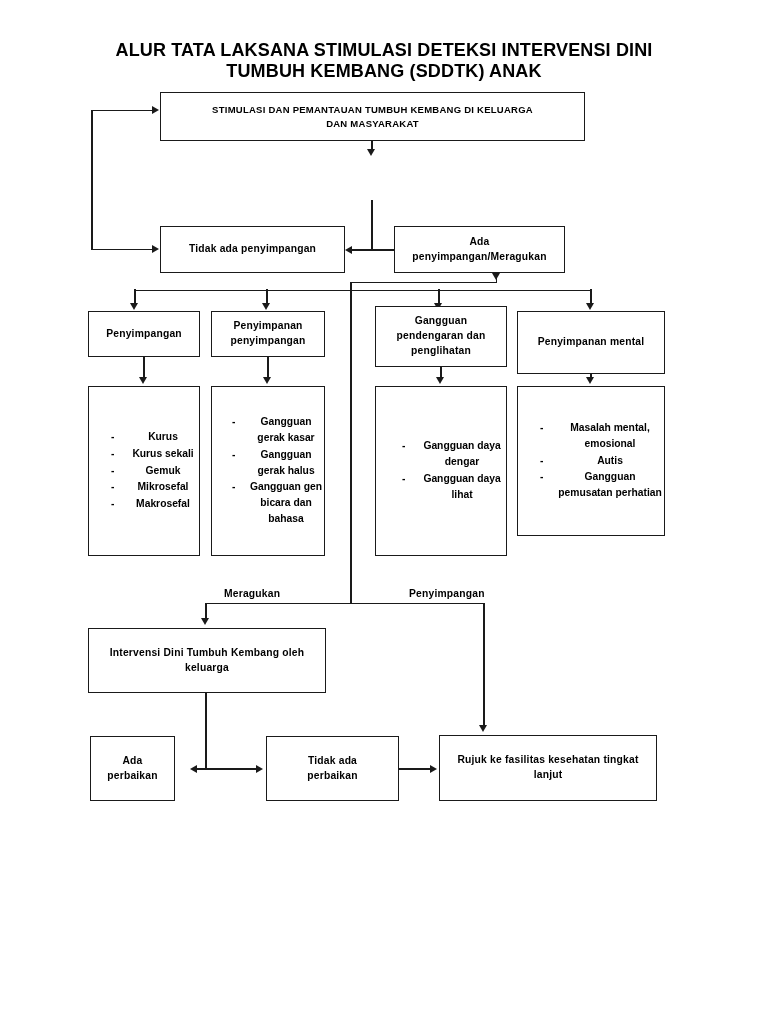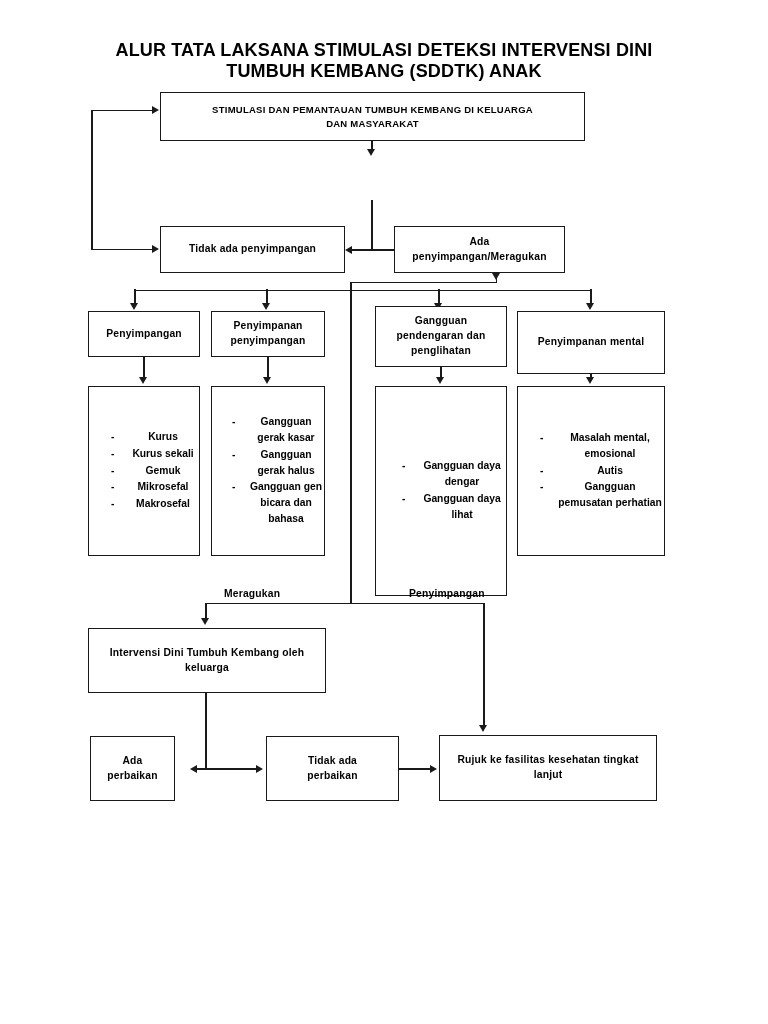--- a/index.html
+++ b/index.html
@@ -224,28 +224,28 @@
   </div>
 
   <div class="listbox pad-b" style="left:211px; top:386px; width:114px; height:170px;">
     <ul>
       <li>Gangguan gerak kasar</li>
       <li>Gangguan gerak halus</li>
       <li>Gangguan gen bicara dan bahasa</li>
     </ul>
   </div>
 
-  <div class="listbox pad-b" style="left:375px; top:386px; width:132px; height:210px;padding-left:6px;">
+  <div class="listbox pad-b" style="left:375px; top:386px; width:132px; height:170px;padding-left:6px;">
     <ul>
       <li>Gangguan daya dengar</li>
       <li>Gangguan daya lihat</li>
     </ul>
   </div>
 
-  <div class="listbox pad-a" style="left:517px; top:386px; width:148px; height:170px;">
+  <div class="listbox pad-a" style="left:517px; top:386px; width:148px; height:150px;">
     <ul>
       <li>Masalah mental, emosional</li>
       <li>Autis</li>
       <li>Gangguan pemusatan perhatian</li>
     </ul>
   </div>
 
   <div class="edge-label" style="left:224px; top:588px;">Meragukan</div>
   <div class="edge-label" style="left:409px; top:588px;">Penyimpangan</div>
 

